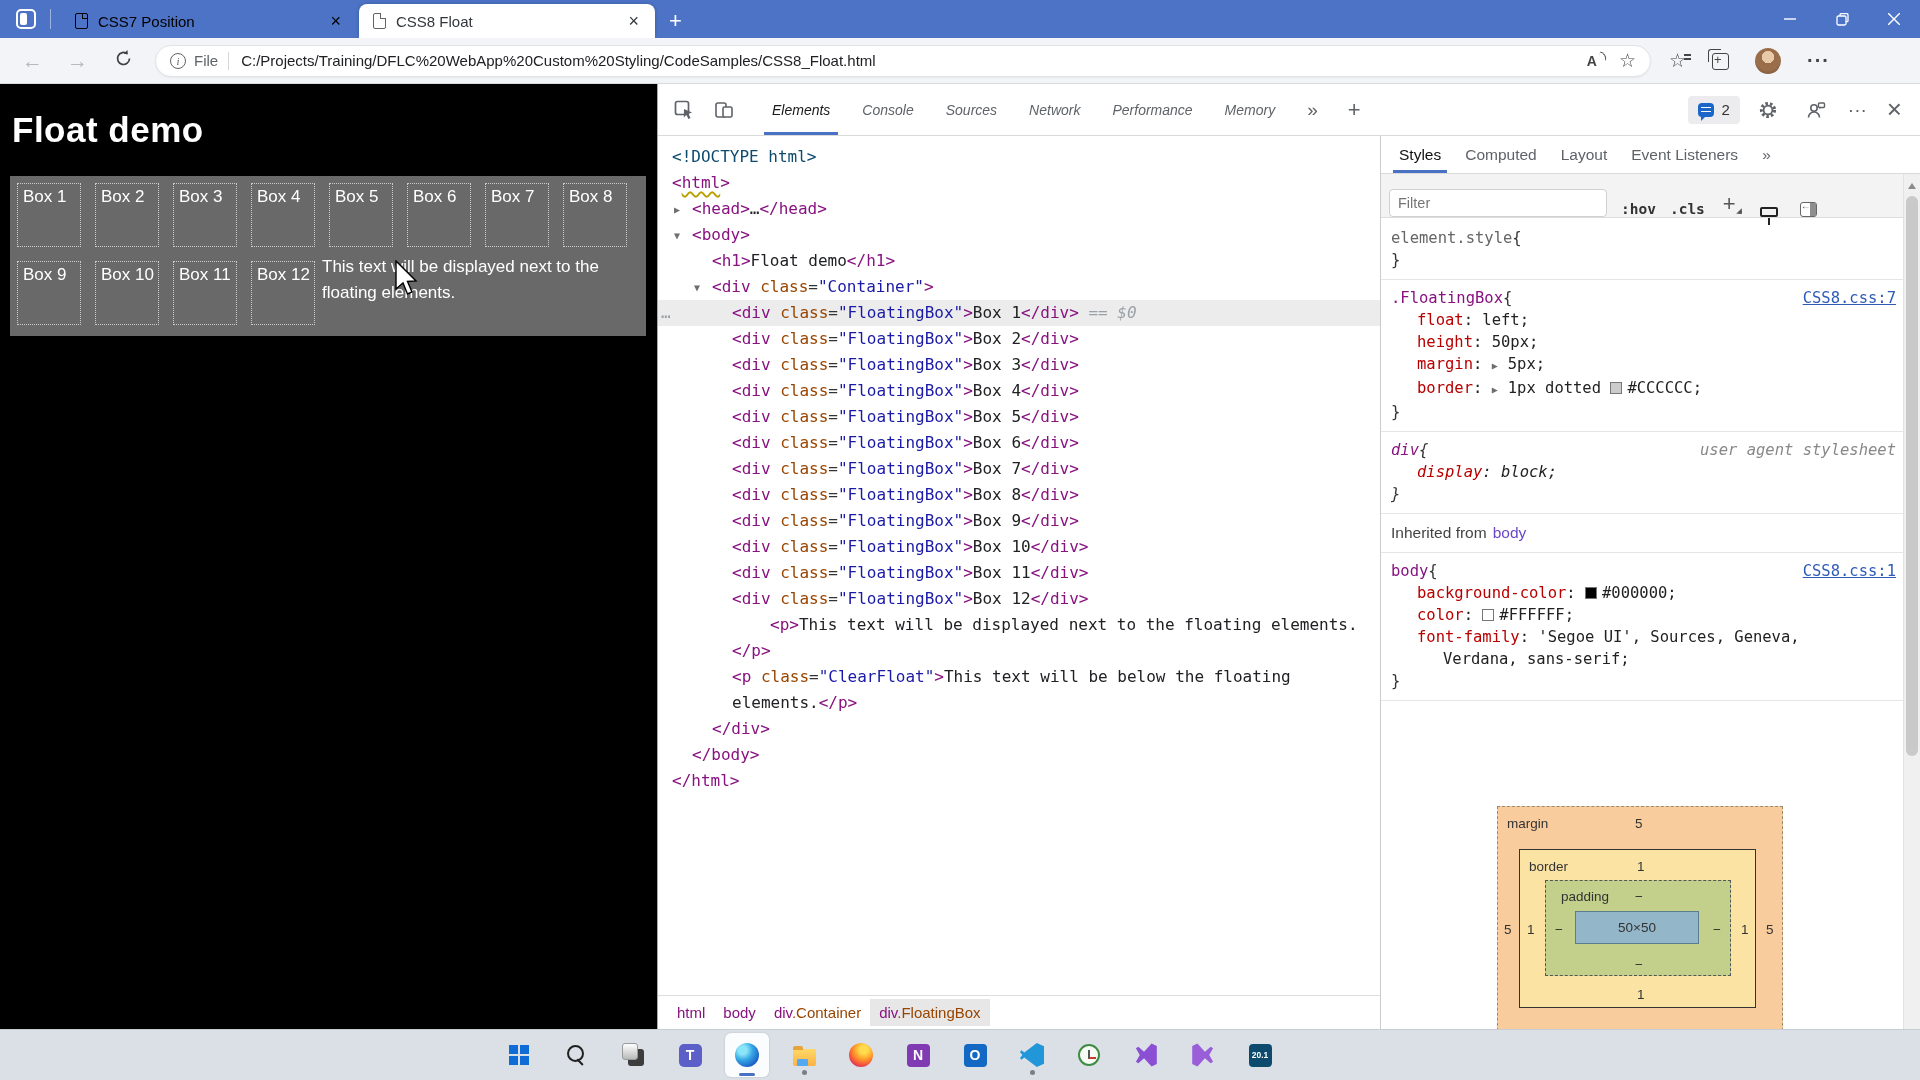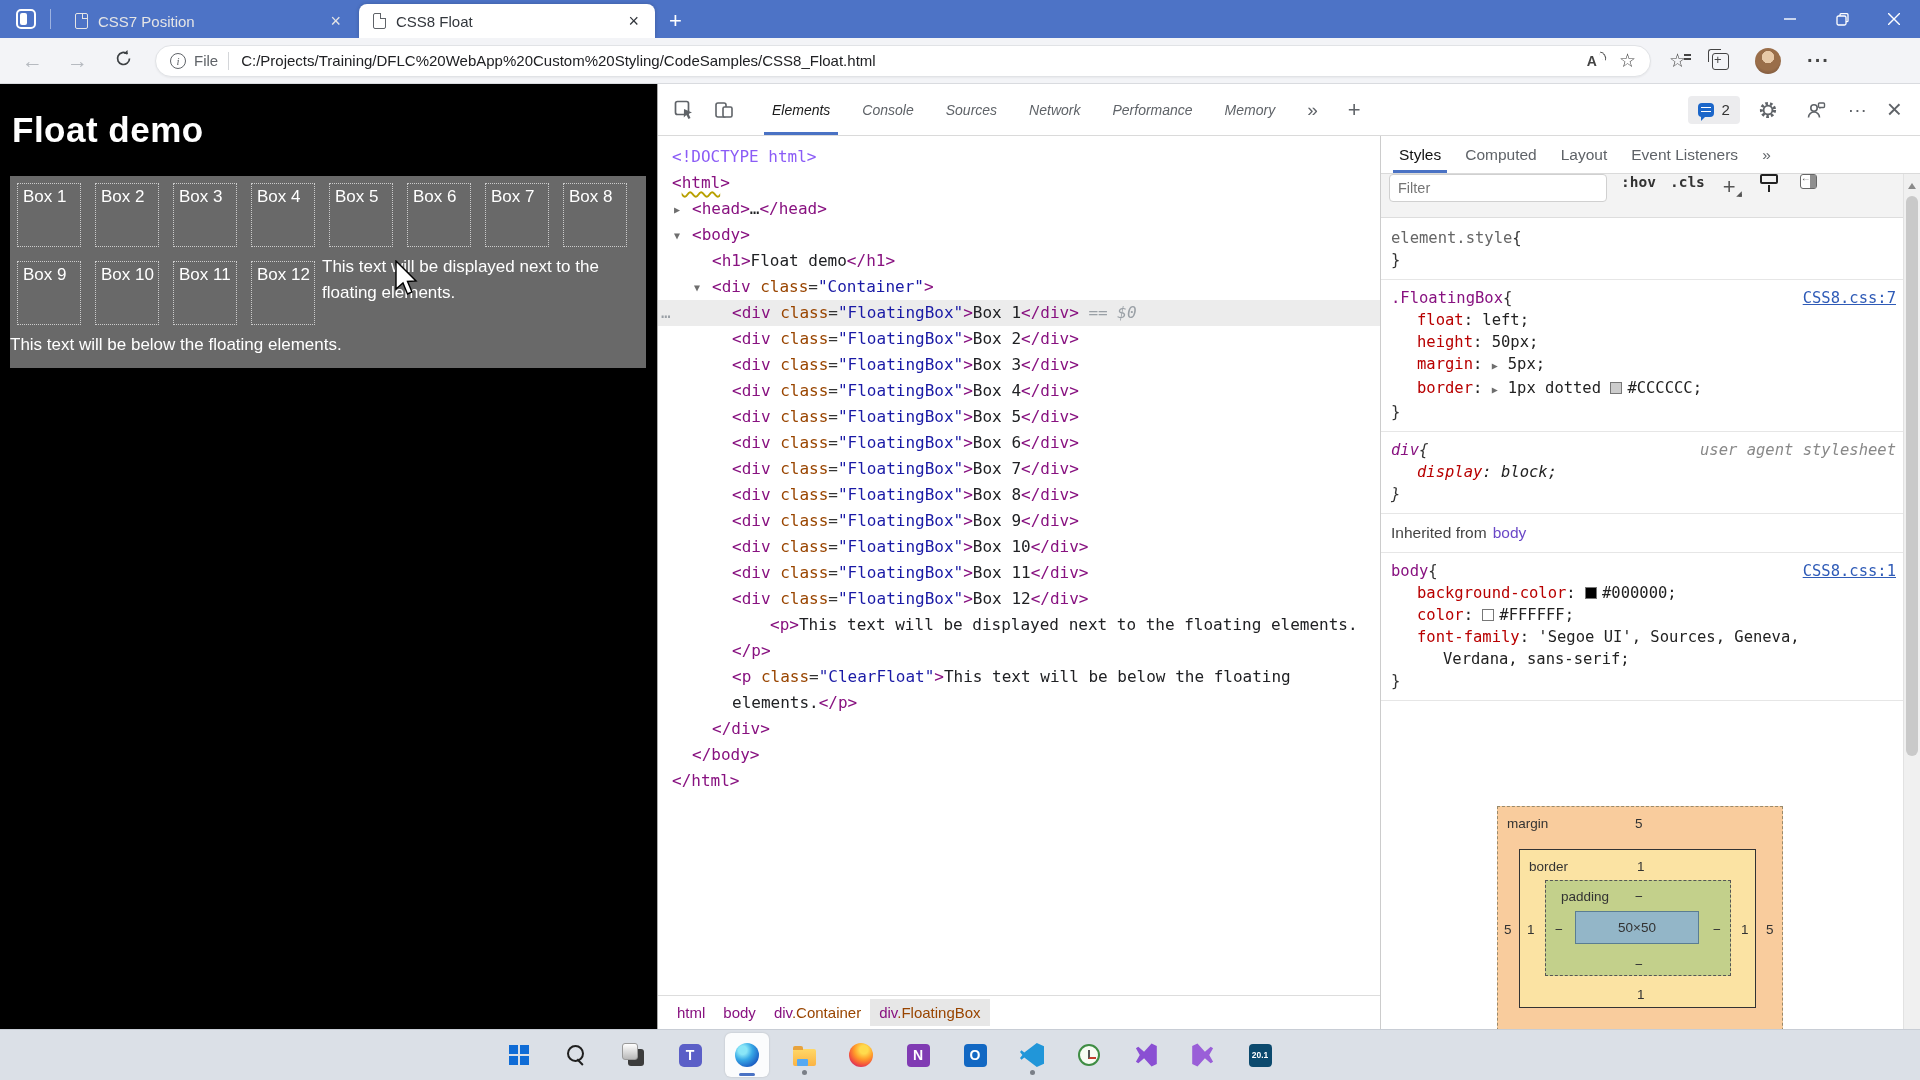--- a/index.html
+++ b/index.html
@@ -6,21 +6,21 @@
   html,body { width:1920px; height:1080px; overflow:hidden; background:#000;
               font-family:"Liberation Sans","DejaVu Sans",sans-serif; }
   .screen { position:relative; width:1920px; height:1080px; overflow:hidden; background:#fff; }
 
   
   .titlebar { position:absolute; top:0; left:0; width:1920px; height:38px; background:#4d73c6; display:flex; align-items:flex-end; }
   .tb-left { display:flex; align-items:center; height:38px; }
   .ws-icon { width:20px; height:20px; margin:0 14px 0 16px; border:2px solid #fff; border-radius:5px; position:relative; }
   .ws-icon::before { content:""; position:absolute; left:2px; top:2px; width:7px; height:12px; background:#fff; border-radius:2px; }
   .tb-divider { width:1px; height:20px; background:rgba(255,255,255,.45); margin-right:10px; align-self:center; }
-  .tab { display:flex; align-items:center; height:34px; width:296px; padding:0 10px 0 14px; border-radius:8px 8px 0 0; color:#e5e5e5; font-size:15px; }
+  .tab { display:flex; align-items:center; height:34px; width:296px; padding:0 10px 0 14px; border-radius:8px 8px 0 0; color:#000000; font-size:15px; }
   .tab .pageico { width:13px; height:16px; border:1.6px solid currentColor; border-radius:2px; margin-right:10px; position:relative; flex:none; }
   .tab .pageico::before { content:""; position:absolute; right:-1px; top:-1px; width:5px; height:5px; background:inherit; border-left:1.6px solid currentColor; border-bottom:1.6px solid currentColor; }
   .tab .tlabel { flex:1; white-space:nowrap; overflow:hidden; }
   .tab .tclose { font-size:18px; line-height:1; padding:1px 6px; border-radius:4px; color:inherit; }
   .tab.active { background:#fff; color:#33373d; box-shadow:0 0 4px rgba(0,0,0,.2); }
   .tab.active .pageico { color:#5f6368; background:#fff; }
   .newtab { color:#fff; font-size:22px; margin:0 0 6px 14px; line-height:1; }
   .wincontrols { position:absolute; right:0; top:0; height:38px; display:flex; }
   .winbtn { width:52px; height:38px; display:flex; align-items:center; justify-content:center; color:#fff; }
   .winbtn svg { display:block; }
@@ -82,33 +82,33 @@
 
   
   .dom-pane { width:722px; display:flex; flex-direction:column; min-height:0; }
   .dom-scroll { flex:1; overflow:hidden; padding-top:8px; font-family:"DejaVu Sans Mono","Liberation Mono",monospace; font-size:16px; line-height:26px; }
   .dom-line { position:relative; white-space:pre; color:#202124; }
   .dom-line.sel { background:#ececec; }
   .gutter { position:absolute; left:3px; top:0; color:#9aa0a6; letter-spacing:1px; }
   .arrow { position:absolute; font-size:10px; color:#6e6e6e; top:1px; }
   .tk-t { color:#881280; } .tk-ts { color:#881280; text-decoration:underline wavy #b8a000 1.5px; text-underline-offset:3px; }
   .tk-a { color:#994500; } .tk-v { color:#1a1aa6; } .tk-x { color:#202124; }
-  .tk-p { color:#333; } .tk-d { color:#8b5cf6; } .tk-m { color:#9aa0a6; font-style:italic; }
+  .tk-p { color:#333; } .tk-d { color:#0c4a6e; } .tk-m { color:#9aa0a6; font-style:italic; }
   .crumbs { height:34px; border-top:1px solid #ddd; display:flex; align-items:center; padding-left:10px; font-size:15px; flex:none; }
   .crumb { padding:5px 9px; white-space:nowrap; }
   .crumb.active { background:#e7e7e7; }
   .crumb .ctag { color:#881280; } .crumb .ccls { color:#994500; }
 
   
   .styles-pane { width:540px; border-left:1px solid #ccc; display:flex; flex-direction:column; position:relative; min-height:0; }
   .st-tabs { height:38px; border-bottom:1px solid #dadada; display:flex; align-items:stretch; padding-left:6px; flex:none; }
   .st-tab { padding:0 12px; display:flex; align-items:center; font-size:15.5px; color:#5f6368; position:relative; }
   .st-tab.active { color:#111;text-align:center; }
   .st-tab.active::after { content:""; position:absolute; left:6px; right:6px; bottom:0; height:3px; background:#4a72c4; }
-  .st-filterbar { height:44px; background:#f3f3f3; border-bottom:1px solid #ddd; display:flex; align-items:flex-start; padding:0 24px 0 8px; gap:14px; flex:none; }
+  .st-filterbar { height:44px; background:#f3f3f3; border-bottom:1px solid #ddd; display:flex; align-items:flex-end; padding:0 24px 0 8px; gap:14px; flex:none; }
   .st-filter { width:218px; height:28px; border:1px solid #d0d0d0; border-radius:4px; background:#fff; font-size:14.5px; padding:0 8px; color:#333; outline:none; font-family:inherit; }
   .st-filter::placeholder { color:#757575; }
   .pseudo { font-family:"DejaVu Sans Mono","Liberation Mono",monospace; font-size:14.5px; font-weight:bold; color:#333; }
   .st-plus { font-size:22px; color:#555; position:relative; margin-left:4px; }
   .st-plus::after { content:""; position:absolute; right:-7px; bottom:2px; border:4px solid transparent; border-bottom-color:#555; border-right-color:#555; transform:scale(.7); }
   .roller { width:18px; height:10px; border:2px solid #222; border-radius:2px; position:relative; margin-left:10px; }
   .roller::after { content:""; position:absolute; left:6px; top:9px; width:2.5px; height:7px; background:#222; }
   .sidepanel-ic { width:17px; height:15px; border:1.6px solid #666; border-radius:3px; position:relative; margin-left:8px; background:#fff; }
   .sidepanel-ic::before { content:""; position:absolute; right:0; top:0; bottom:0; width:6px; background:#8f8f8f; }
   .sidepanel-ic::after { content:"←"; position:absolute; left:0px; top:-3px; font-size:10px; color:#666; }
@@ -249,21 +249,20 @@
           <div class="fbox">Box 4</div>
           <div class="fbox">Box 5</div>
           <div class="fbox">Box 6</div>
           <div class="fbox">Box 7</div>
           <div class="fbox">Box 8</div>
           <div class="fbox">Box 9</div>
           <div class="fbox">Box 10</div>
           <div class="fbox">Box 11</div>
           <div class="fbox">Box 12</div>
           <p class="p-next">This text will be displayed next to the floating elements.</p>
-        <p class="p-below">This text will be below the floating elements.</p>
       </div>
       <svg class="cursor" width="26" height="38" viewBox="0 0 26 38">
         <path d="M2 1 L2 29 L9 23 L13.5 34 L18 32 L13.5 21.5 L22 21 Z" fill="#fff" stroke="#000" stroke-width="1.4"></path>
       </svg>
     </div>
 
     <div class="devtools">
       <div class="dt-toolbar">
         <div class="dt-ico">
           <svg width="20" height="20" viewBox="0 0 20 20">

